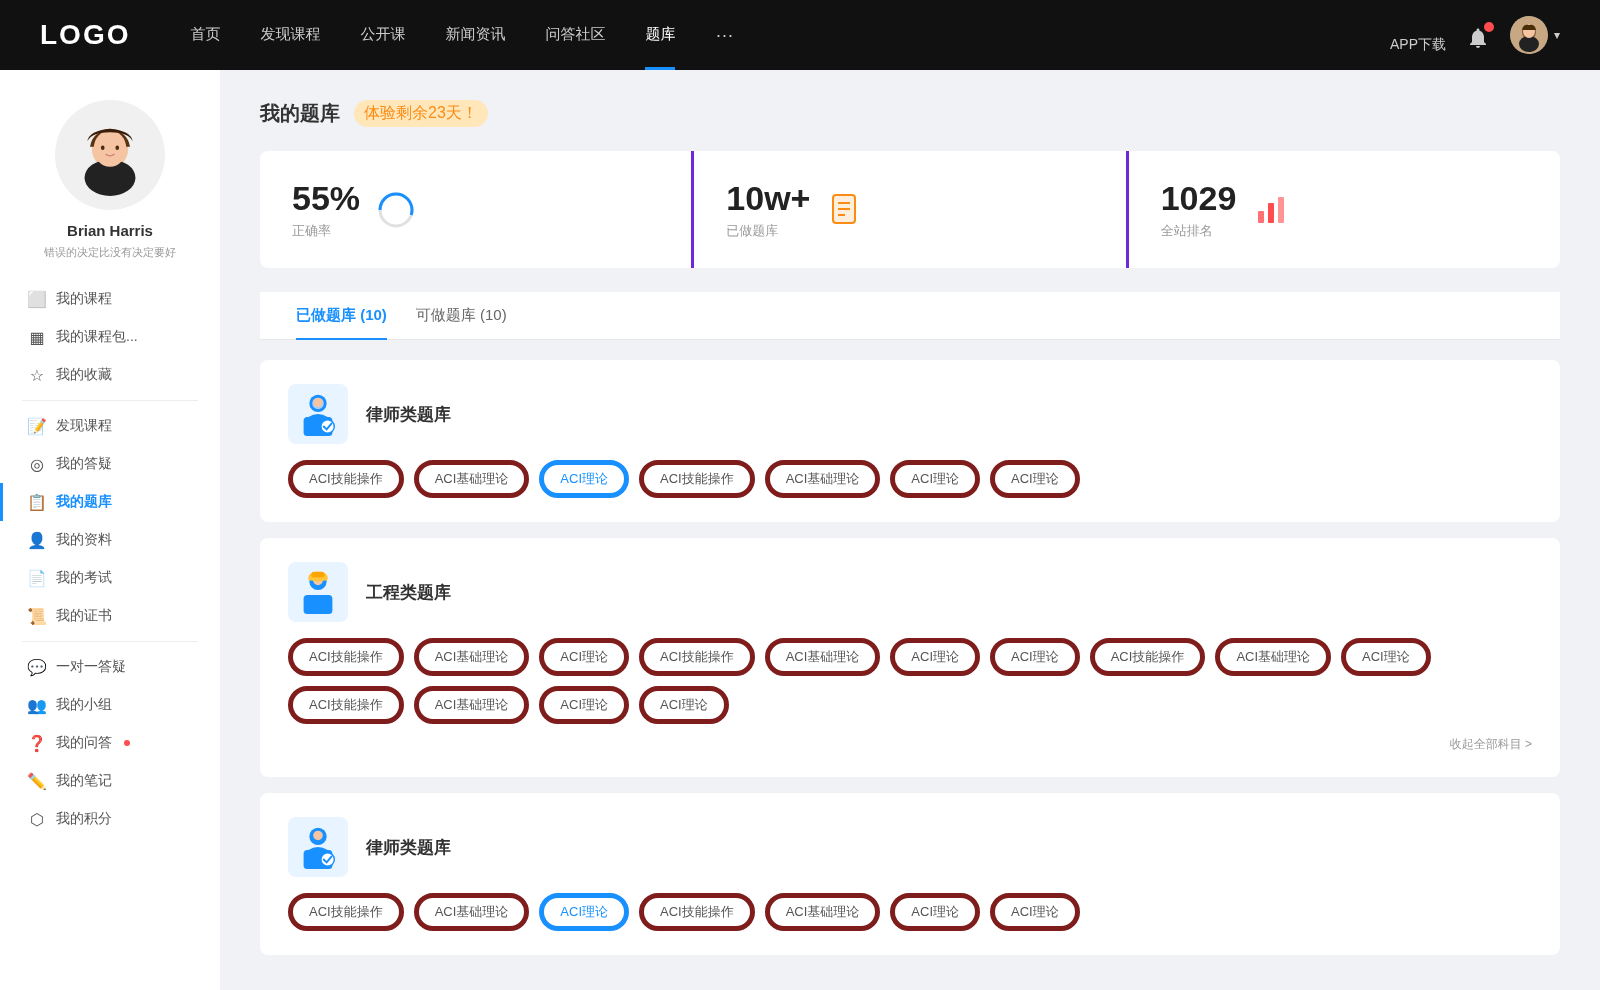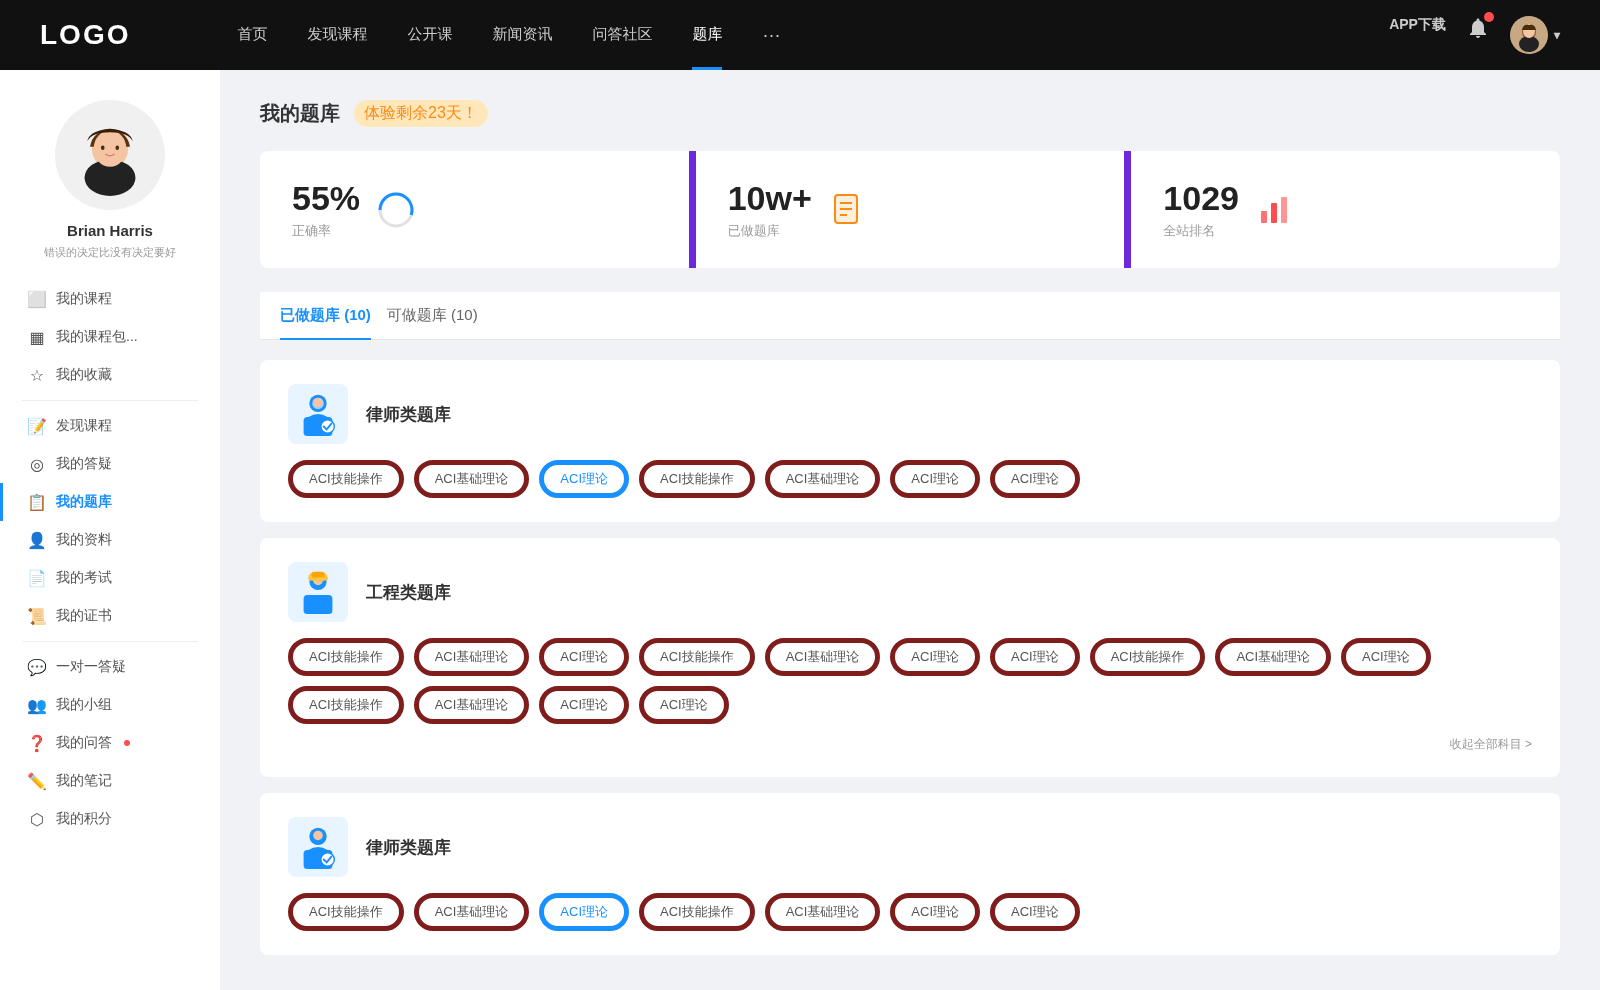--- a/index.html
+++ b/index.html
@@ -8,21 +8,20 @@
     
     .navbar {
       background: #111;
       height: 70px;
       display: flex;
       align-items: center;
       padding: 0 40px;
       position: fixed;
       top: 0; left: 0; right: 0;
       z-index: 100;
-      gap: 47px;
     }
     .nav-logo {
       color: white;
       font-size: 28px;
       font-weight: bold;
       letter-spacing: 2px;
       margin-right: 60px;
     }
     .nav-links {
       display: flex;
@@ -44,24 +43,23 @@
       bottom: -24px;
       left: 50%;
       transform: translateX(-50%);
       width: 100%;
       height: 3px;
       background: #1890ff;
     }
     .nav-more { color: #ccc; font-size: 18px; cursor: pointer; }
     .nav-right {
       display: flex;
-      align-items: flex-start;
+      align-items: flex-end;
       gap: 20px;
       margin-left: auto;
-      font-weight: bold;
     }
     .nav-app-download { color: #ccc; font-size: 14px; cursor: pointer; }
     .nav-bell {
       position: relative;
       cursor: pointer;
     }
     .nav-bell-badge {
       position: absolute;
       top: -4px;
       right: -4px;
@@ -208,21 +206,21 @@
       border-radius: 8px;
       margin-bottom: 24px;
       overflow: hidden;
     }
     .stat-item {
       flex: 1;
       padding: 28px 32px;
       display: flex;
       align-items: center;
       gap: 16px;
-      border-right: 7px solid #6d28d9;
+      border-right: 3px solid #6d28d9;
     }
     .stat-item:last-child { border-right: none; }
     .stat-text {}
     .stat-value {
       font-size: 34px;
       font-weight: 700;
       color: #222;
     }
     .stat-label {
       font-size: 13px;
@@ -233,25 +231,25 @@
       width: 40px;
       height: 40px;
       display: flex;
       align-items: center;
       justify-content: center;
     }
 
     
     .tab-row {
       display: flex;
-      gap: 16px;
+      gap: 29px;
       margin-bottom: 20px;
       border-bottom: 1px solid #e8e8e8;
       background: #fff;
-      padding: 0 20px;
+      padding: 0 36px;
     }
     .tab-item {
       font-size: 15px;
       color: #666;
       padding: 14px 0;
       cursor: pointer;
       position: relative;
     }
     .tab-item.active {
       color: #1890ff;

